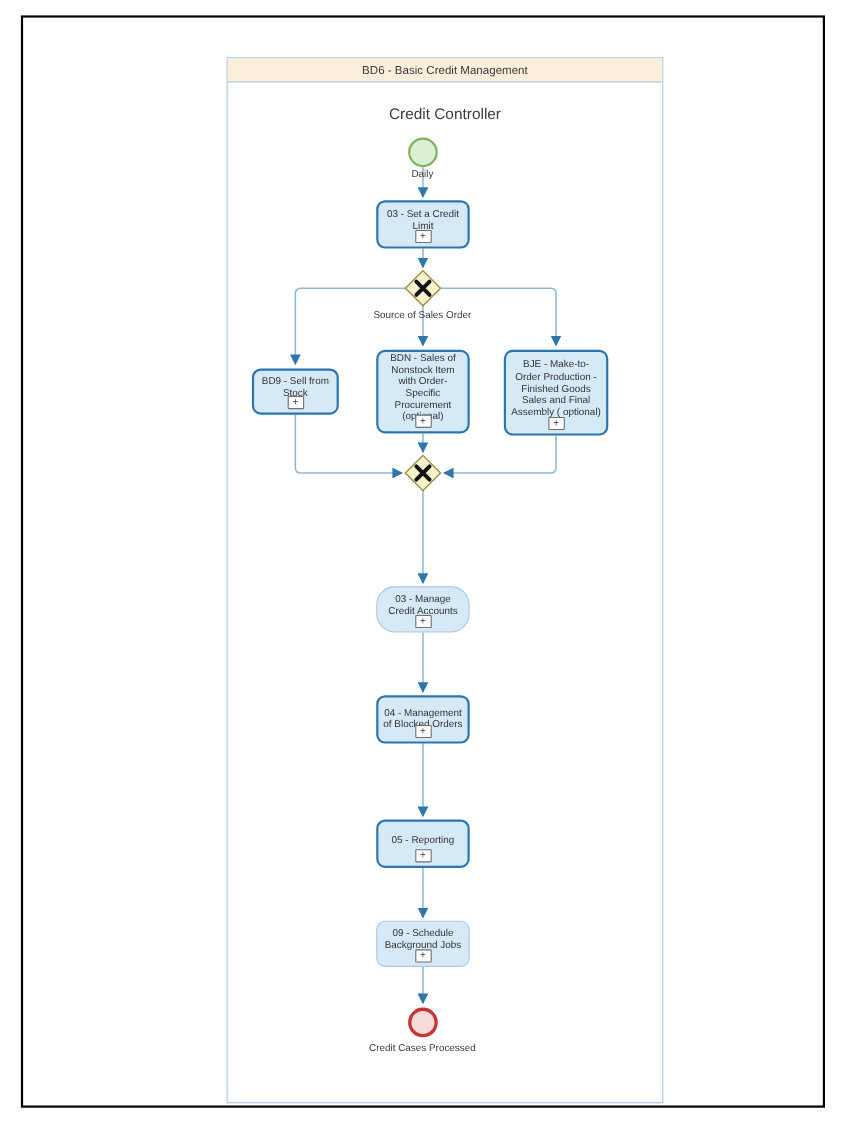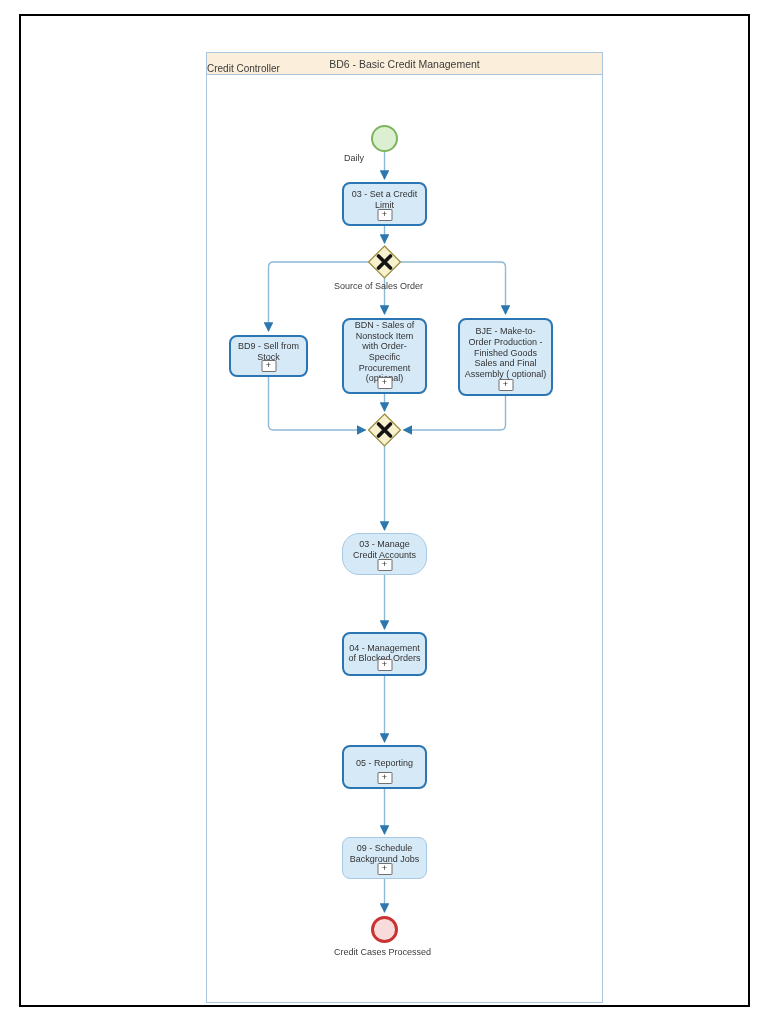--- a/index.html
+++ b/index.html
@@ -1,29 +1,29 @@
 <!DOCTYPE html>
 <html><head>
 <meta charset="utf-8">
 <style>
   html,body{margin:0;padding:0;background:#fff;font-family:"Liberation Sans",sans-serif;}
   .canvas{position:relative;width:768px;height:1024px;background:#fff;overflow:hidden;}
   .frame{position:absolute;left:19px;top:14px;width:731px;height:993px;border:2px solid #000;box-sizing:border-box;background:#fff;}
   .pool{position:absolute;left:185px;top:36px;width:397px;height:951px;border:1px solid #aac6df;box-sizing:border-box;background:#fff;}
   .pool-header{position:absolute;left:0;top:0;width:100%;height:22px;background:#fbeeda;border-bottom:1px solid #aac6df;box-sizing:border-box;display:flex;align-items:center;justify-content:center;font-size:10.5px;color:#3b3b3b;}
-  .lane-label{position:absolute;left:0;top:10px;width:100%;font-size:10px;color:#3b3b3b;}
+  .lane-label{position:absolute;left:0;top:42px;width:100%;text-align:center;font-size:14px;color:#3b3b3b;}
   svg.connectors{position:absolute;left:0;top:0;width:768px;height:1024px;pointer-events:none;z-index:1;}
   .node-layer{position:absolute;left:0;top:0;width:768px;height:1024px;z-index:2;pointer-events:none;}
   .task{position:absolute;box-sizing:border-box;background:#d6e9f7;border:2px solid #2b76b2;border-radius:8px;display:flex;align-items:center;justify-content:center;text-align:center;font-size:9px;line-height:1.18;color:#333;padding:2px 4px 10px 4px;pointer-events:auto;cursor:default;}
   .task.light{border:1.5px solid #a7c9e3;}
   .sub-marker{position:absolute;bottom:3px;left:50%;transform:translateX(-50%);width:13px;height:10px;border:1px solid #6f6f6f;background:#fff;color:#333;font-size:9px;line-height:9px;text-align:center;border-radius:1px;}
   .event{position:absolute;box-sizing:border-box;border-radius:50%;pointer-events:auto;}
   .event.start{left:371px;top:125px;width:27px;height:27px;background:#dcefd0;border:2px solid #7db45e;}
   .event.end{left:371px;top:916px;width:27px;height:27px;background:#f8dcdc;border:3px solid #cb3232;}
-  .free-label{position:absolute;text-align:left;font-size:9px;line-height:1.2;color:#3b3b3b;pointer-events:none;}
+  .free-label{position:absolute;text-align:center;font-size:9px;line-height:1.2;color:#3b3b3b;pointer-events:none;}
   .lbl-daily{left:344px;top:153px;width:80px;}
   .lbl-split{left:334px;top:281px;width:100px;}
   .lbl-end{left:334px;top:947px;width:100px;}
 </style>
 </head>
 <body>
 
 <div class="canvas">
   <div class="frame">
     <div class="pool">

